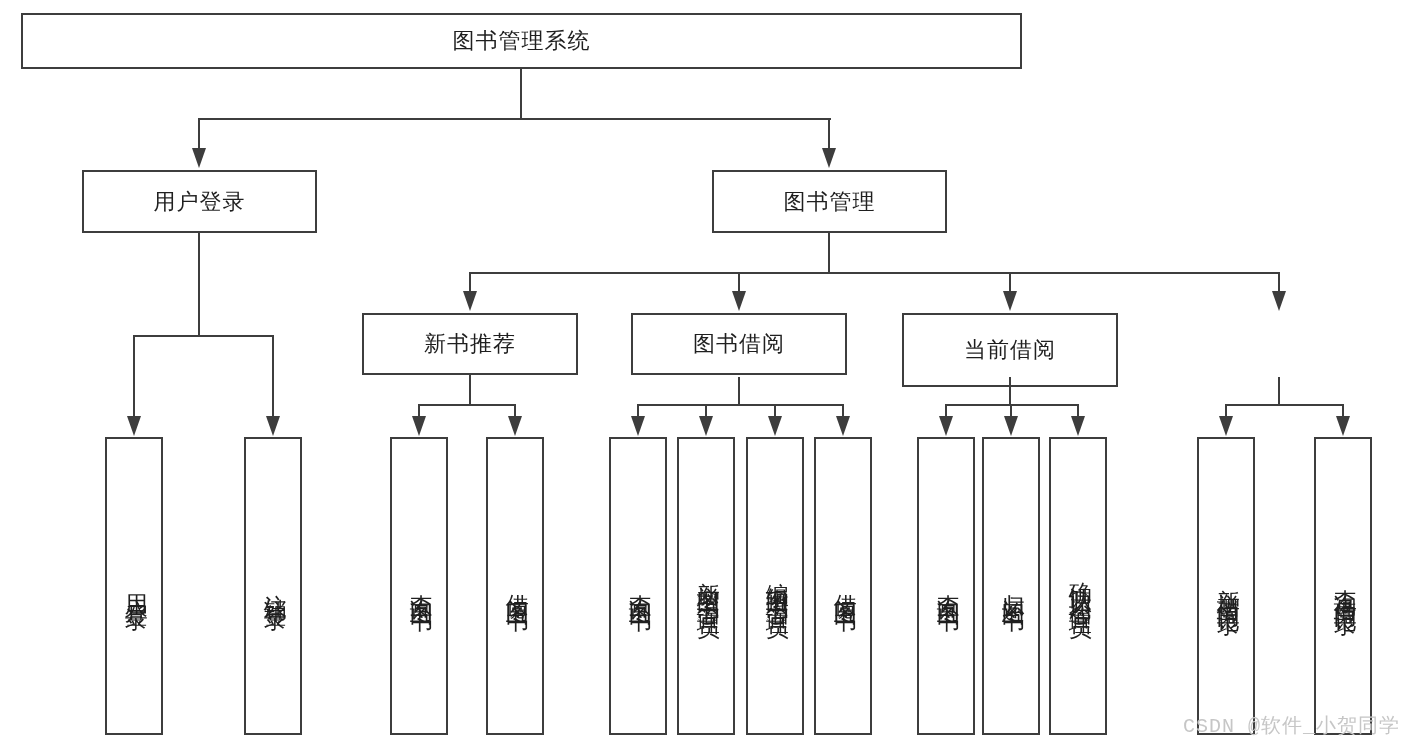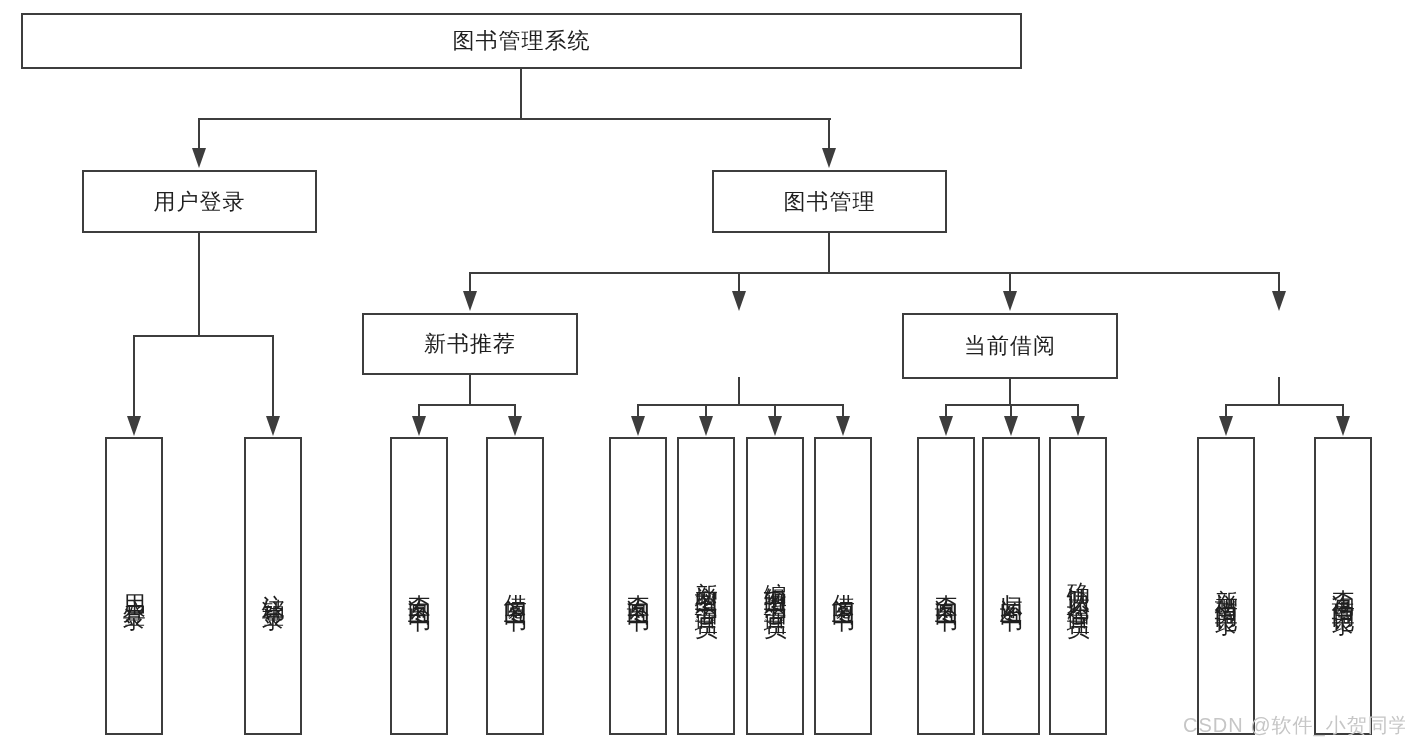--- a/index.html
+++ b/index.html
@@ -7,21 +7,21 @@
     --text:#1f1f1f;
     --wm:#c6c6c6;
     --bg:#ffffff;
   }
   html,body{margin:0;padding:0;background:var(--bg);}
   .canvas{
     position:relative;
     width:1405px;height:747px;
     background:var(--bg);
     overflow:hidden;
-    font-family:Liberation Sans, sans-serif;
+    font-family:Liberation Mono, monospace;
     color:var(--text);
     text-align:right;
   }
   .node{
     position:absolute;
     box-sizing:border-box;
     border:2px solid var(--line);
     background:#fff;
     display:flex;align-items:center;justify-content:center;
     font-size:22px;
@@ -75,22 +75,25 @@
   </div>
 
   <div class="node" style="left:712px;top:170px;width:235px;height:63px">
     <span>图书管理</span>
   </div>
 
   <div class="node" style="left:362px;top:313px;width:216px;height:62px">
     <span>新书推荐</span>
   </div>
 
-
-  <div class="node" style="left:902px;top:313px;width:216px;height:66px">
+  <div class="node" style="left:631px;top:313px;width:216px;height:62px">
+    <span>图书借阅</span>
+  </div>
+
+  <div class="node" style="left:902px;top:313px;width:216px;height:74px">
     <span>当前借阅</span>
   </div>
 
 
   <div class="leaf" style="left:105px">
     <span>用户登录</span>
   </div>
   <div class="leaf" style="left:244px">
     <span>注销登录</span>
   </div>

